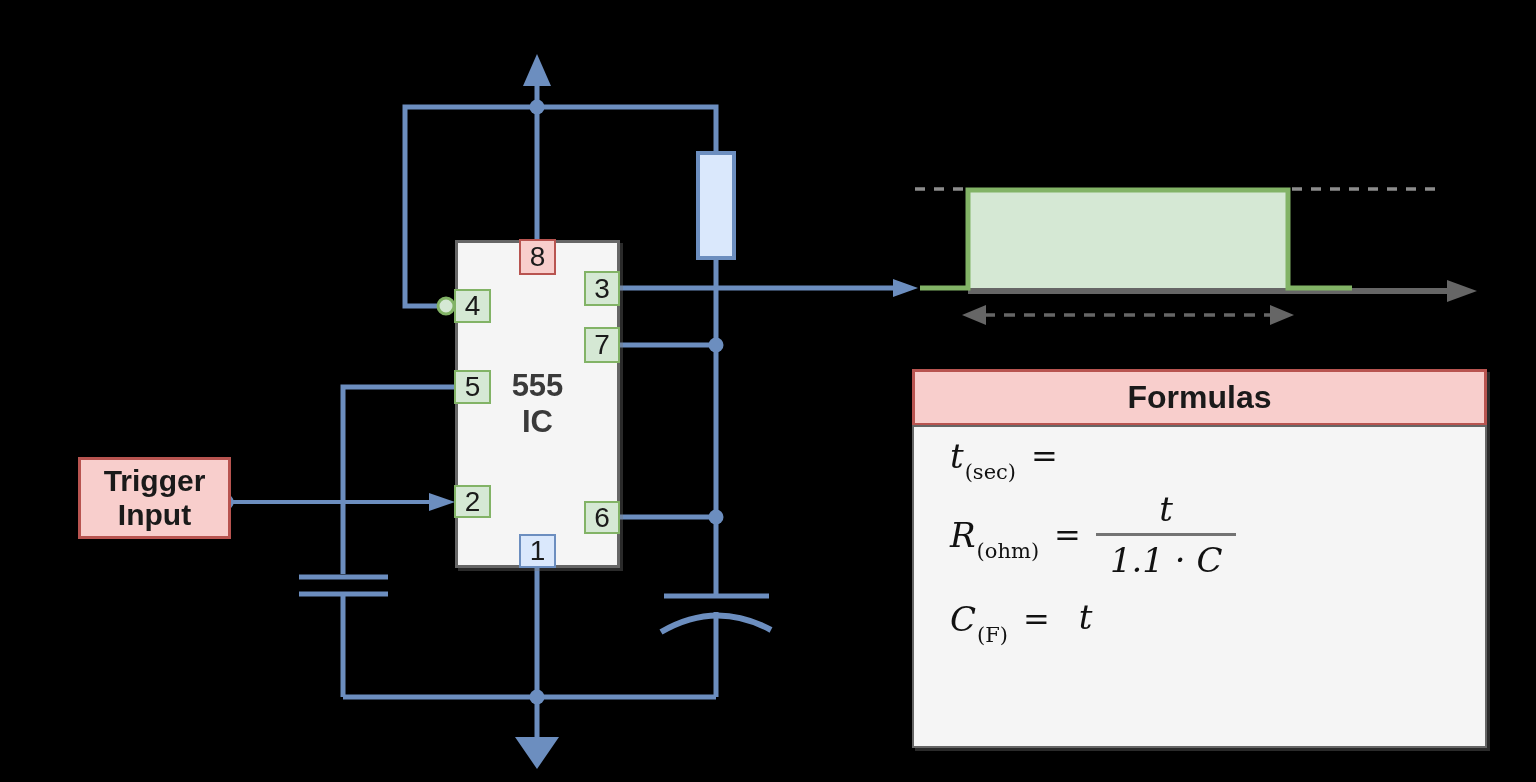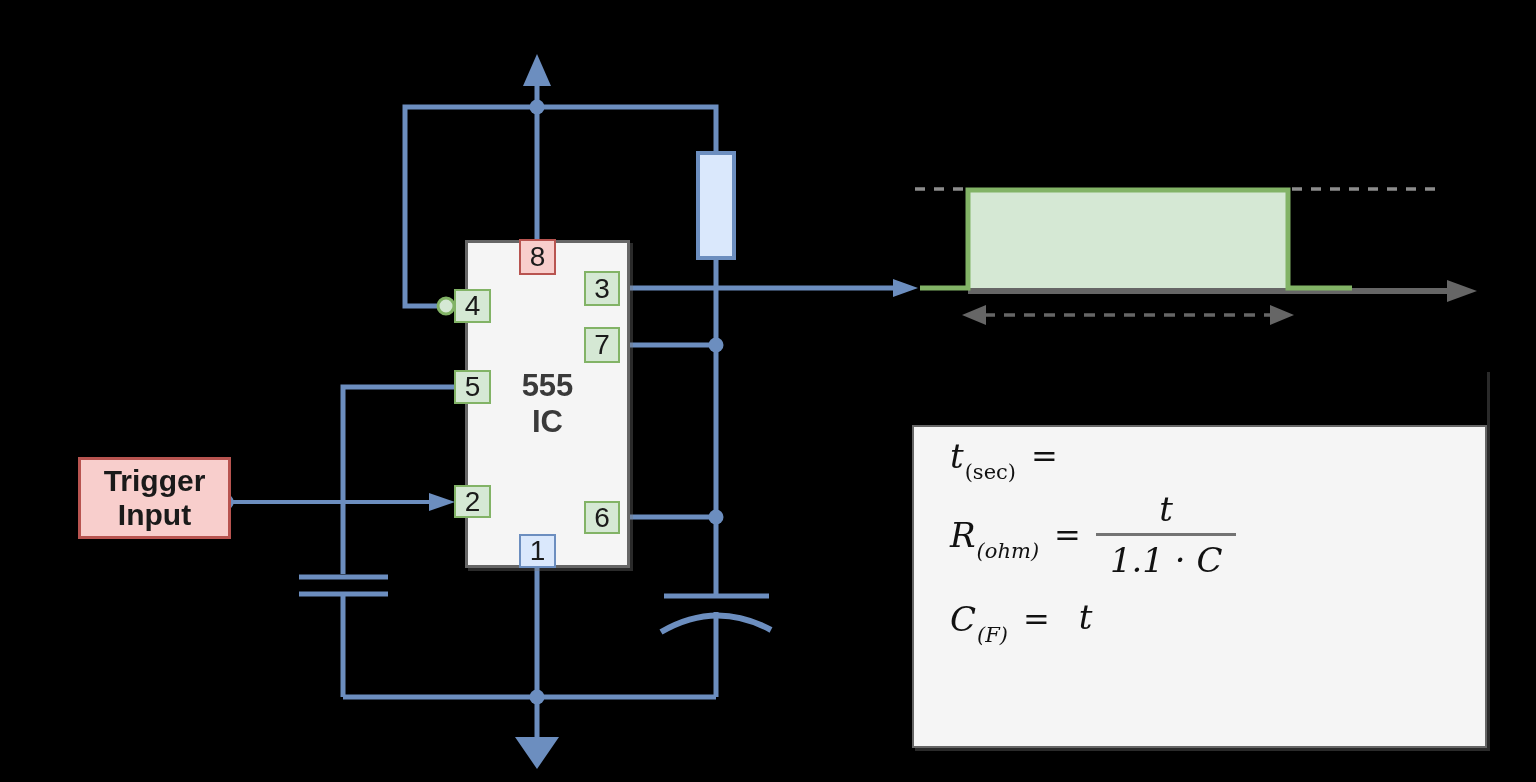--- a/index.html
+++ b/index.html
@@ -13,21 +13,21 @@
     font-family: "Liberation Sans", sans-serif;
   }
   .layer { position: absolute; left: 0; top: 0; }
 
   
   .ic-body {
     position: absolute;
     background: var(--panel_fill);
     border: 3px solid var(--panel_border);
     box-shadow: 3px 3px 0 rgba(120,120,120,0.35);
-    display: flex; align-items: center; justify-content: center; margin-left: 10px;
+    display: flex; align-items: center; justify-content: center;
   }
   .ic-label {
     font-weight: bold; font-size: 31px; line-height: 1.15;
     color: #3a3a3a; text-align: center;
   }
   .ic-label span { display: block; }
 
   
   .pin {
     position: absolute;
@@ -68,21 +68,21 @@
     display: flex; align-items: center;
     color: #111;
   }
   .f-row-1 { top: 9px; }
   .f-row-2 { top: 62px; }
   .f-row-3 { top: 170px; }
   .mvar, .msub, .meq, .frac {
     font-family: "DejaVu Serif", serif; color: #111;
   }
   .mvar { font-style: italic; font-size: 34px; }
-  .msub { font-style: italic; font-size: 21px; position: relative; top: 11px; margin-left: 1px; }
+  .msub { font-size: 21px; position: relative; top: 11px; margin-left: 1px; }
   .msub.roman { font-style: normal; }
   .meq  { font-style: normal; font-size: 32px; margin: 0 15px; }
   .frac { display: inline-flex; flex-direction: column; align-items: center; }
   .frac .num { padding: 0 14px 4px; }
   .frac .den { border-top: 3px solid #737373; padding: 4px 14px 0; }
 </style>
 </head>
 <body>
 
 <div class="stage">
@@ -153,20 +153,23 @@
   <div class="pin pin-green" style="left:454px; top:485px; width:37px; height:33px;">2</div>
   <div class="pin pin-green" style="left:584px; top:501px; width:36px; height:33px;">6</div>
   <div class="pin pin-blue" style="left:519px; top:534px; width:37px; height:34px;">1</div>
 
   <div class="trigger-box">
     <span>Trigger</span>
     <span>Input</span>
   </div>
 
   <div class="formulas">
+    <div class="formulas-header">
+      <span>Formulas</span>
+    </div>
     <div class="formulas-body">
 
       <div class="f-row f-row-1">
         <span>
           <span class="mvar">t</span><span class="msub roman">(sec)</span>
         </span>
         <span class="meq">=</span>
       </div>
 
       <div class="f-row f-row-2">

